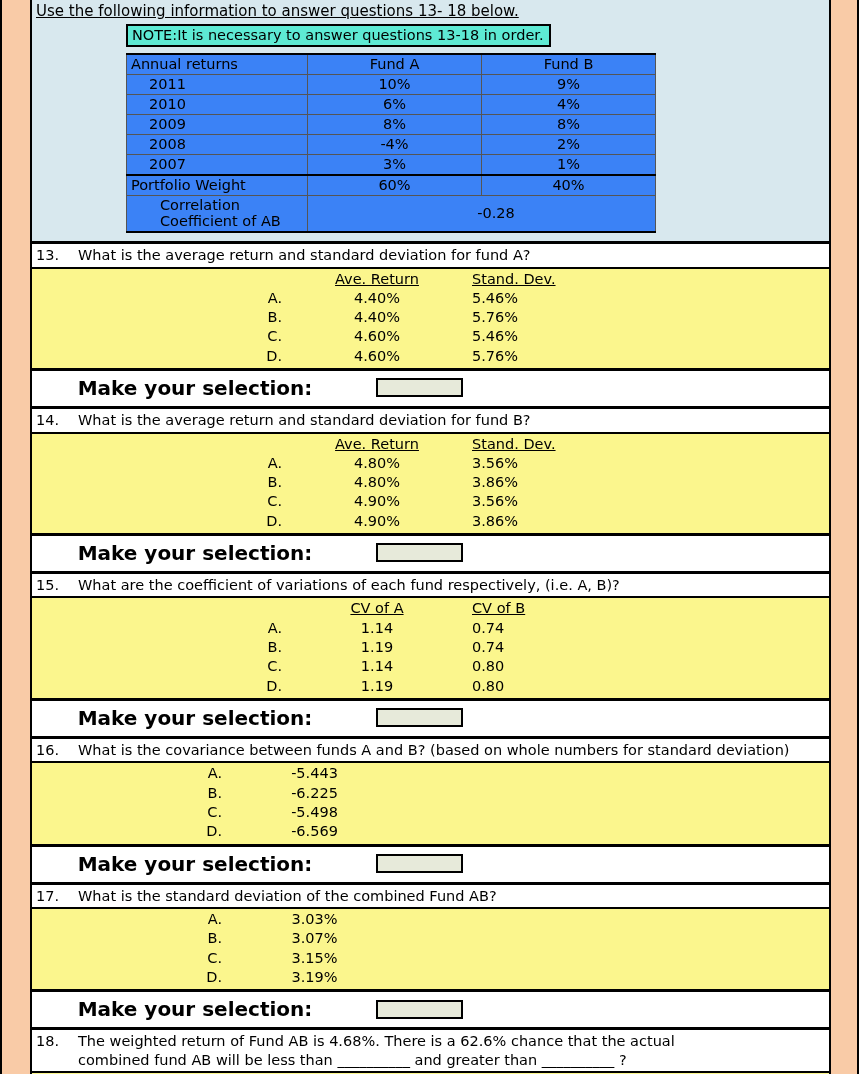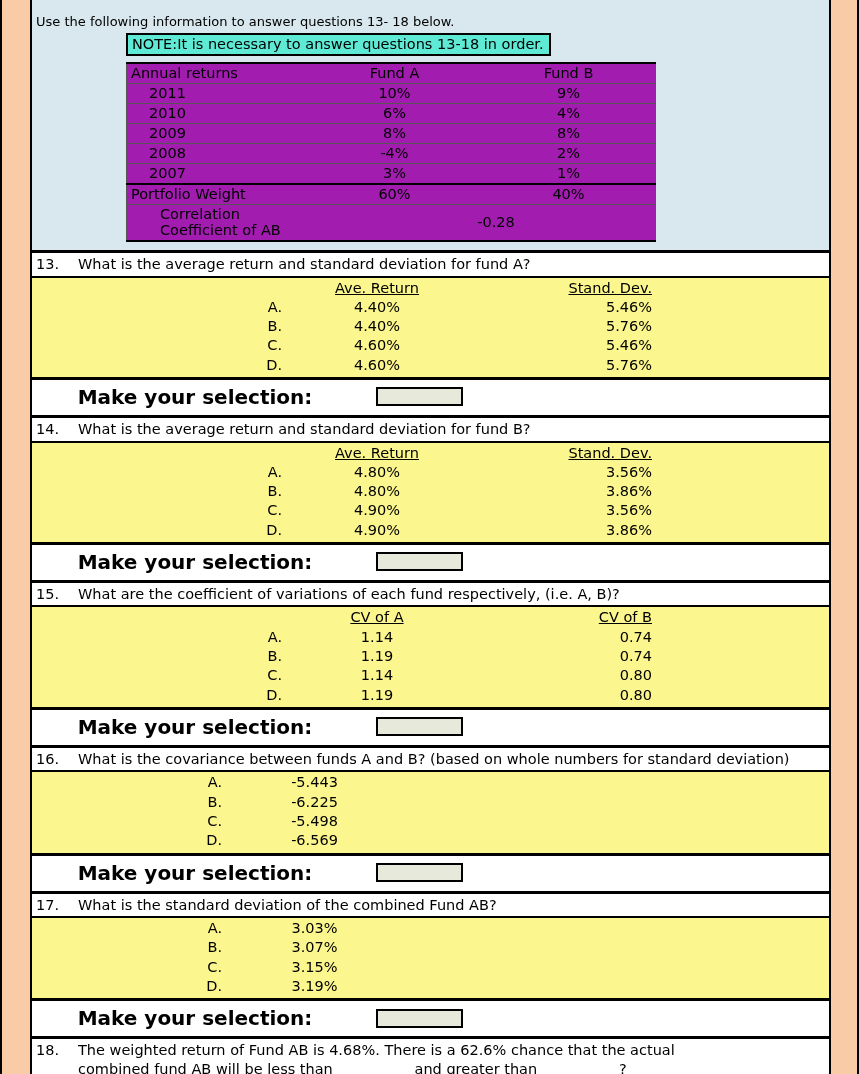--- a/index.html
+++ b/index.html
@@ -27,43 +27,44 @@
     border-top:none;
   }
   
   .info{
     background:#d8e8ee;
     box-sizing:border-box;
     border-bottom:3px solid #000;
     padding:0 0 8px 0;
   }
   .info-title{
-    font-size:13px;
-    padding:14px 0 1px 4px;
+    font-size:15px;
+    padding:2px 0 1px 4px;
+    text-decoration:underline;
     white-space:nowrap;
   }
   .note-wrap{padding:3px 0 6px 94px;}
   .note{
     display:inline-block;
     border:2px solid #000;
     background:#5eead4;
     font-size:14.5px;
     padding:1px 5px 2px 4px;
     box-shadow:0 0 0 1px #d8e8ee;
   }
   table.dt{
     border-collapse:collapse;
     margin-left:94px;
     width:530px;
     font-size:14.5px;
   }
   table.dt td{
     border:1px solid #555;
     padding:1px 4px 2px 4px;
-    background:#a21caf;
+    background:#3b82f6;
   }
   table.dt tr.hdr td{border-top:2px solid #000;}
   table.dt td.lbl{text-align:left;}
   table.dt td.yr{text-align:left;padding-left:22px;}
   table.dt td.num{text-align:center;width:165px;}
   table.dt td.span2{text-align:center;}
   table.dt tr.pw td{border-top:2px solid #000;margin-top:16px;}
   table.dt tr:last-child td{border-bottom:2px solid #000;padding-left:33px;}
 
   
@@ -85,21 +86,21 @@
     padding:1px 0 2px 0;
   }
   table.ans{
     border-collapse:collapse;
     width:100%;
     font-size:14.5px;
   }
   table.ans td{padding:0;line-height:1.33;}
   td.c-letter{width:250px;text-align:right;padding-right:14px;}
   td.c-col1{width:190px;text-align:center;}
-  td.c-col2{width:180px;text-align:right;}
+  td.c-col2{width:180px;text-align:left;}
   td.c-rest{text-align:left;}
   .hdr-u{text-decoration:underline;}
   .hdr-ui{text-decoration:underline;font-style:italic;}
   
   td.s-letter{width:190px;text-align:right;padding-right:20px;}
   td.s-val{width:185px;text-align:center;}
   
   td.q18-letter{width:217px;text-align:right;padding-right:16px;}
   td.q18-c1{width:120px;text-align:left;}
   td.q18-and{width:95px;text-align:center;}

